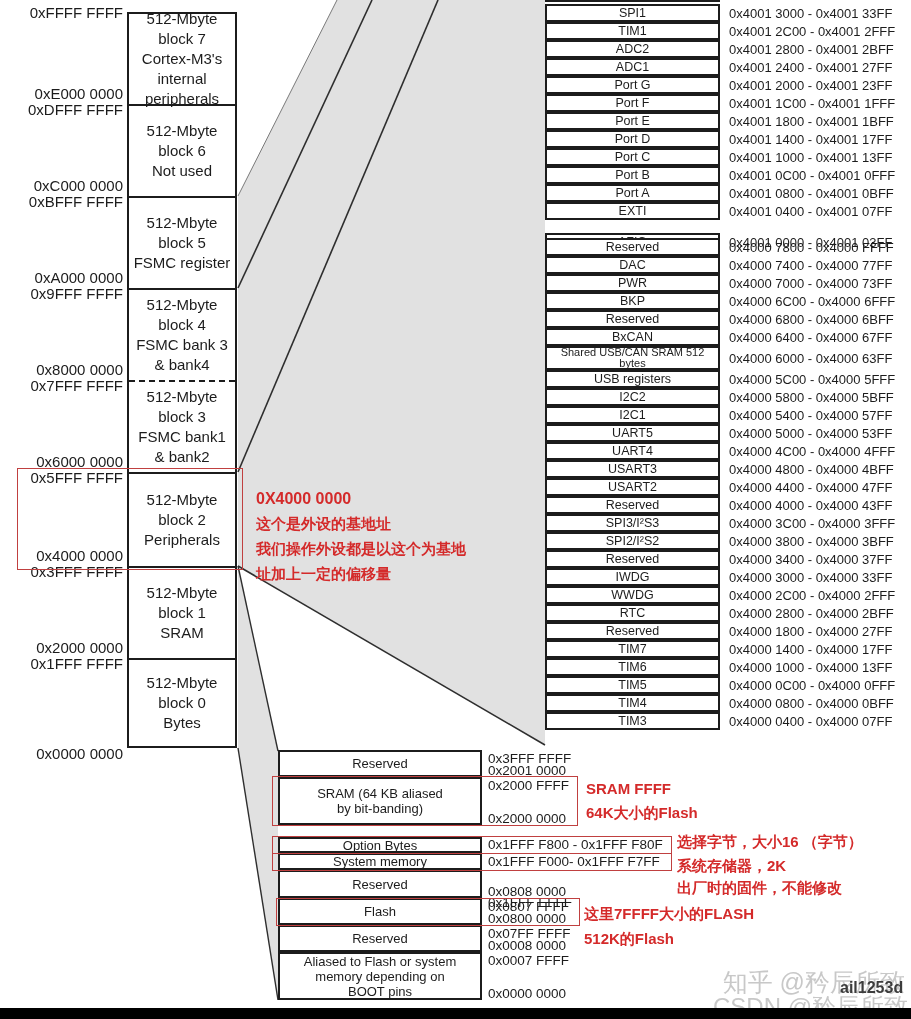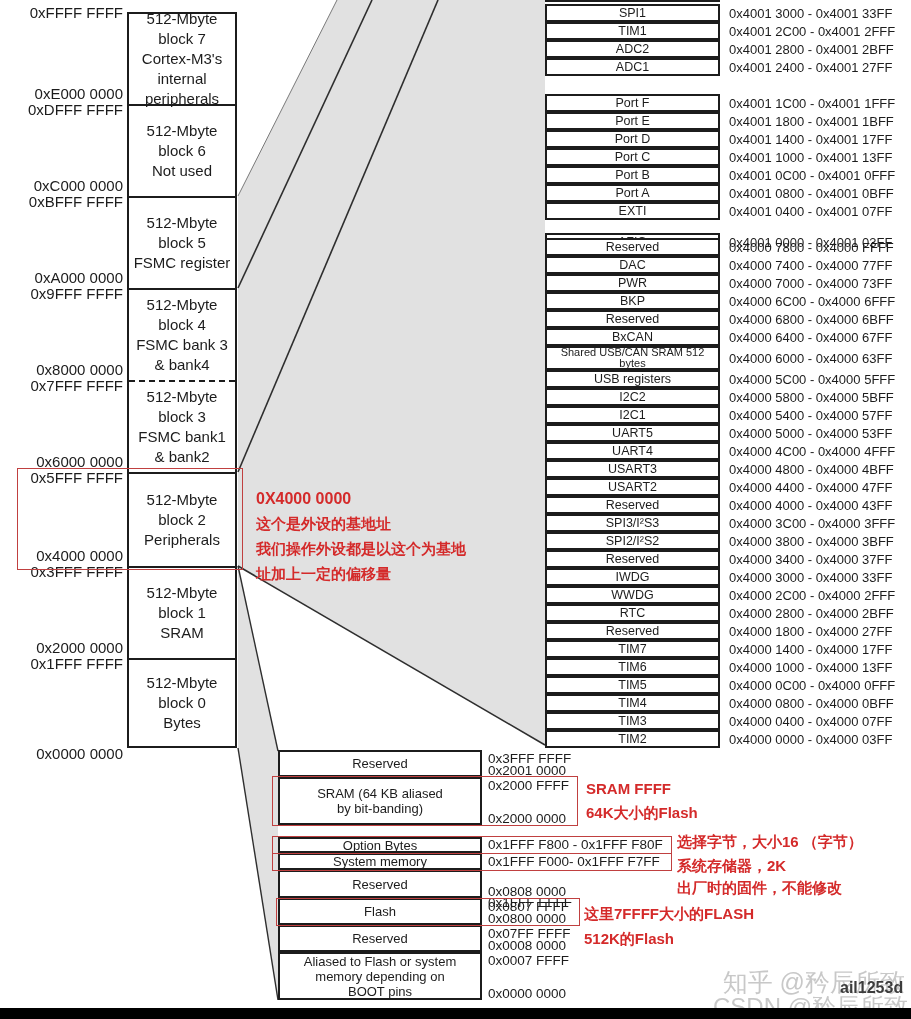--- a/index.html
+++ b/index.html
@@ -159,20 +159,24 @@
         <div class="paddr">0x4001 2C00 - 0x4001 2FFF</div>
       </div>
       <div class="prow" style="top: 40px; height: 18px; width: 366px;">
         <div class="pname">ADC2</div>
         <div class="paddr">0x4001 2800 - 0x4001 2BFF</div>
       </div>
       <div class="prow" style="top: 58px; height: 18px; width: 366px;">
         <div class="pname">ADC1</div>
         <div class="paddr">0x4001 2400 - 0x4001 27FF</div>
       </div>
+      <div class="prow" style="top: 76px; height: 18px; width: 366px;">
+        <div class="pname">Port G</div>
+        <div class="paddr">0x4001 2000 - 0x4001 23FF</div>
+      </div>
       <div class="prow" style="top: 94px; height: 18px; width: 366px; text-decoration: underline;">
         <div class="pname">Port F</div>
         <div class="paddr">0x4001 1C00 - 0x4001 1FFF</div>
       </div>
       <div class="prow" style="top: 112px; height: 18px; width: 366px;">
         <div class="pname">Port E</div>
         <div class="paddr">0x4001 1800 - 0x4001 1BFF</div>
       </div>
       <div class="prow" style="top: 130px; height: 18px; width: 366px;">
         <div class="pname">Port D</div>
@@ -298,24 +302,20 @@
         <div class="pname">TIM5</div>
         <div class="paddr">0x4000 0C00 - 0x4000 0FFF</div>
       </div>
       <div class="prow" style="top: 694px; height: 18px; width: 366px;">
         <div class="pname">TIM4</div>
         <div class="paddr">0x4000 0800 - 0x4000 0BFF</div>
       </div>
       <div class="prow" style="top: 712px; height: 18px; width: 366px;">
         <div class="pname">TIM3</div>
         <div class="paddr">0x4000 0400 - 0x4000 07FF</div>
-      </div>
-      <div class="prow" style="top: 730px; height: 18px; width: 366px;">
-        <div class="pname">TIM2</div>
-        <div class="paddr">0x4000 0000 - 0x4000 03FF</div>
       </div>
     </div>
 
   <div id="btable">
       <div class="brow-box" style="top: 750px; height: 27px;">
         <div>Reserved</div>
       </div>
       <div class="baddr" style="top: 752px;">0x3FFF FFFF</div>
       <div class="baddr" style="top: 764px;">0x2001 0000</div>
       <div class="brow-box" style="top: 777px; height: 48px; align-items: center;">

